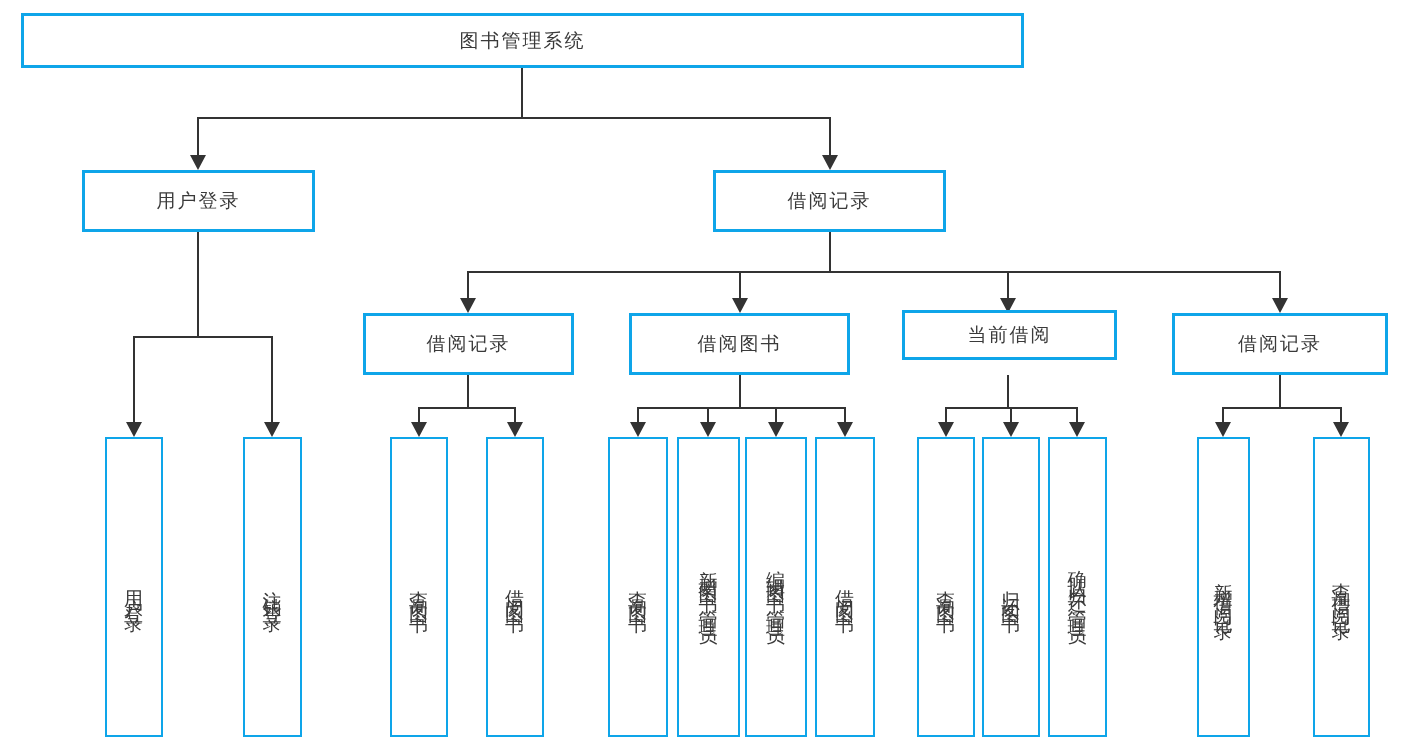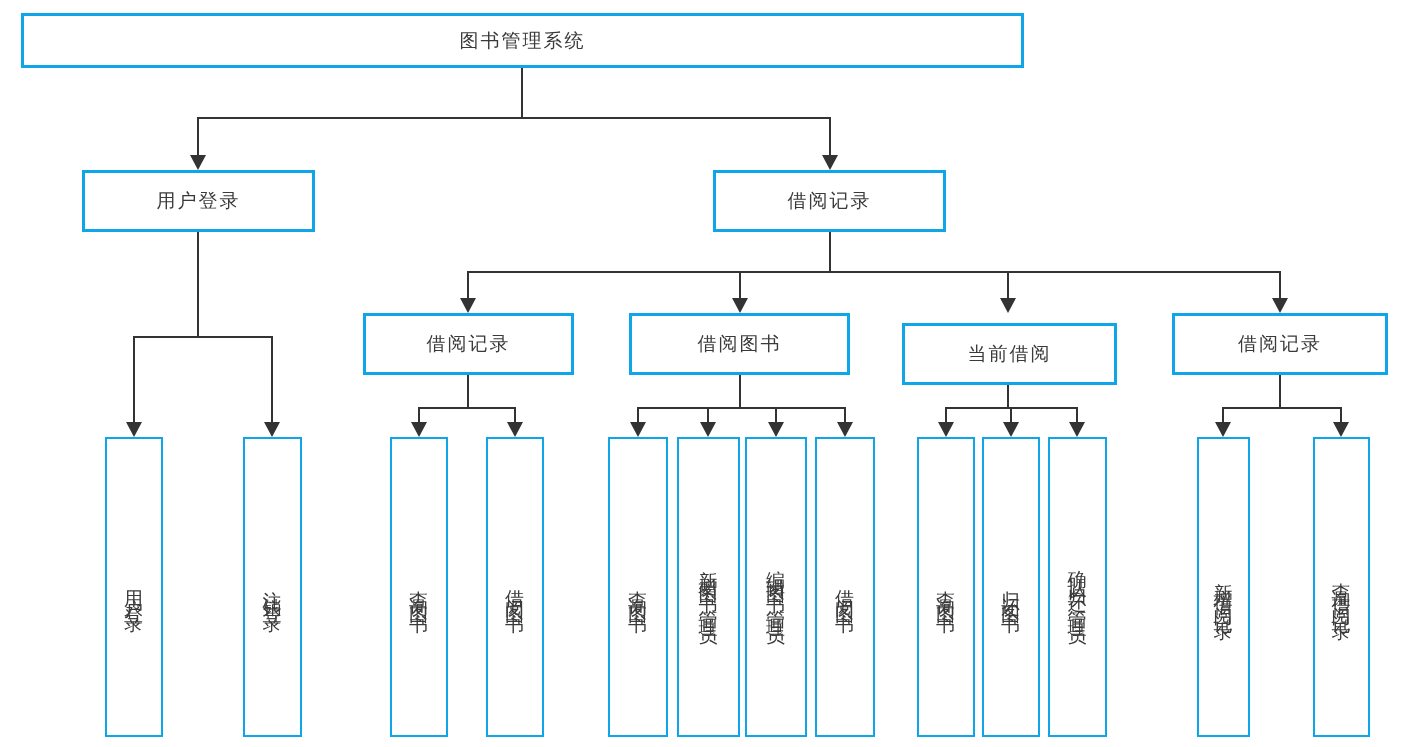--- a/index.html
+++ b/index.html
@@ -92,21 +92,21 @@
   <div class="box" style="left:21px;top:13px;width:1003px;height:55px">图书管理系统</div>
 
   <div class="box" style="left:82px;top:170px;width:233px;height:62px">用户登录</div>
 
   <div class="box" style="left:713px;top:170px;width:233px;height:62px">借阅记录</div>
 
   <div class="box" style="left:363px;top:313px;width:211px;height:62px">借阅记录</div>
 
   <div class="box" style="left:629px;top:313px;width:221px;height:62px">借阅图书</div>
 
-  <div class="box" style="left:902px;top:323px;width:215px;height:62px">当前借阅</div>
+  <div class="box" style="left:902px;top:310px;width:215px;height:50px">当前借阅</div>
 
   <div class="box" style="left:1172px;top:313px;width:216px;height:62px">借阅记录</div>
 
   <div class="box vbox" style="left:105px;top:437px;width:58px;height:300px">用户登录</div>
 
   <div class="box vbox" style="left:243px;top:437px;width:59px;height:300px">注销登录</div>
 
   <div class="box vbox" style="left:390px;top:437px;width:58px;height:300px">查询图书</div>
 
   <div class="box vbox" style="left:486px;top:437px;width:58px;height:300px">借阅图书</div>

